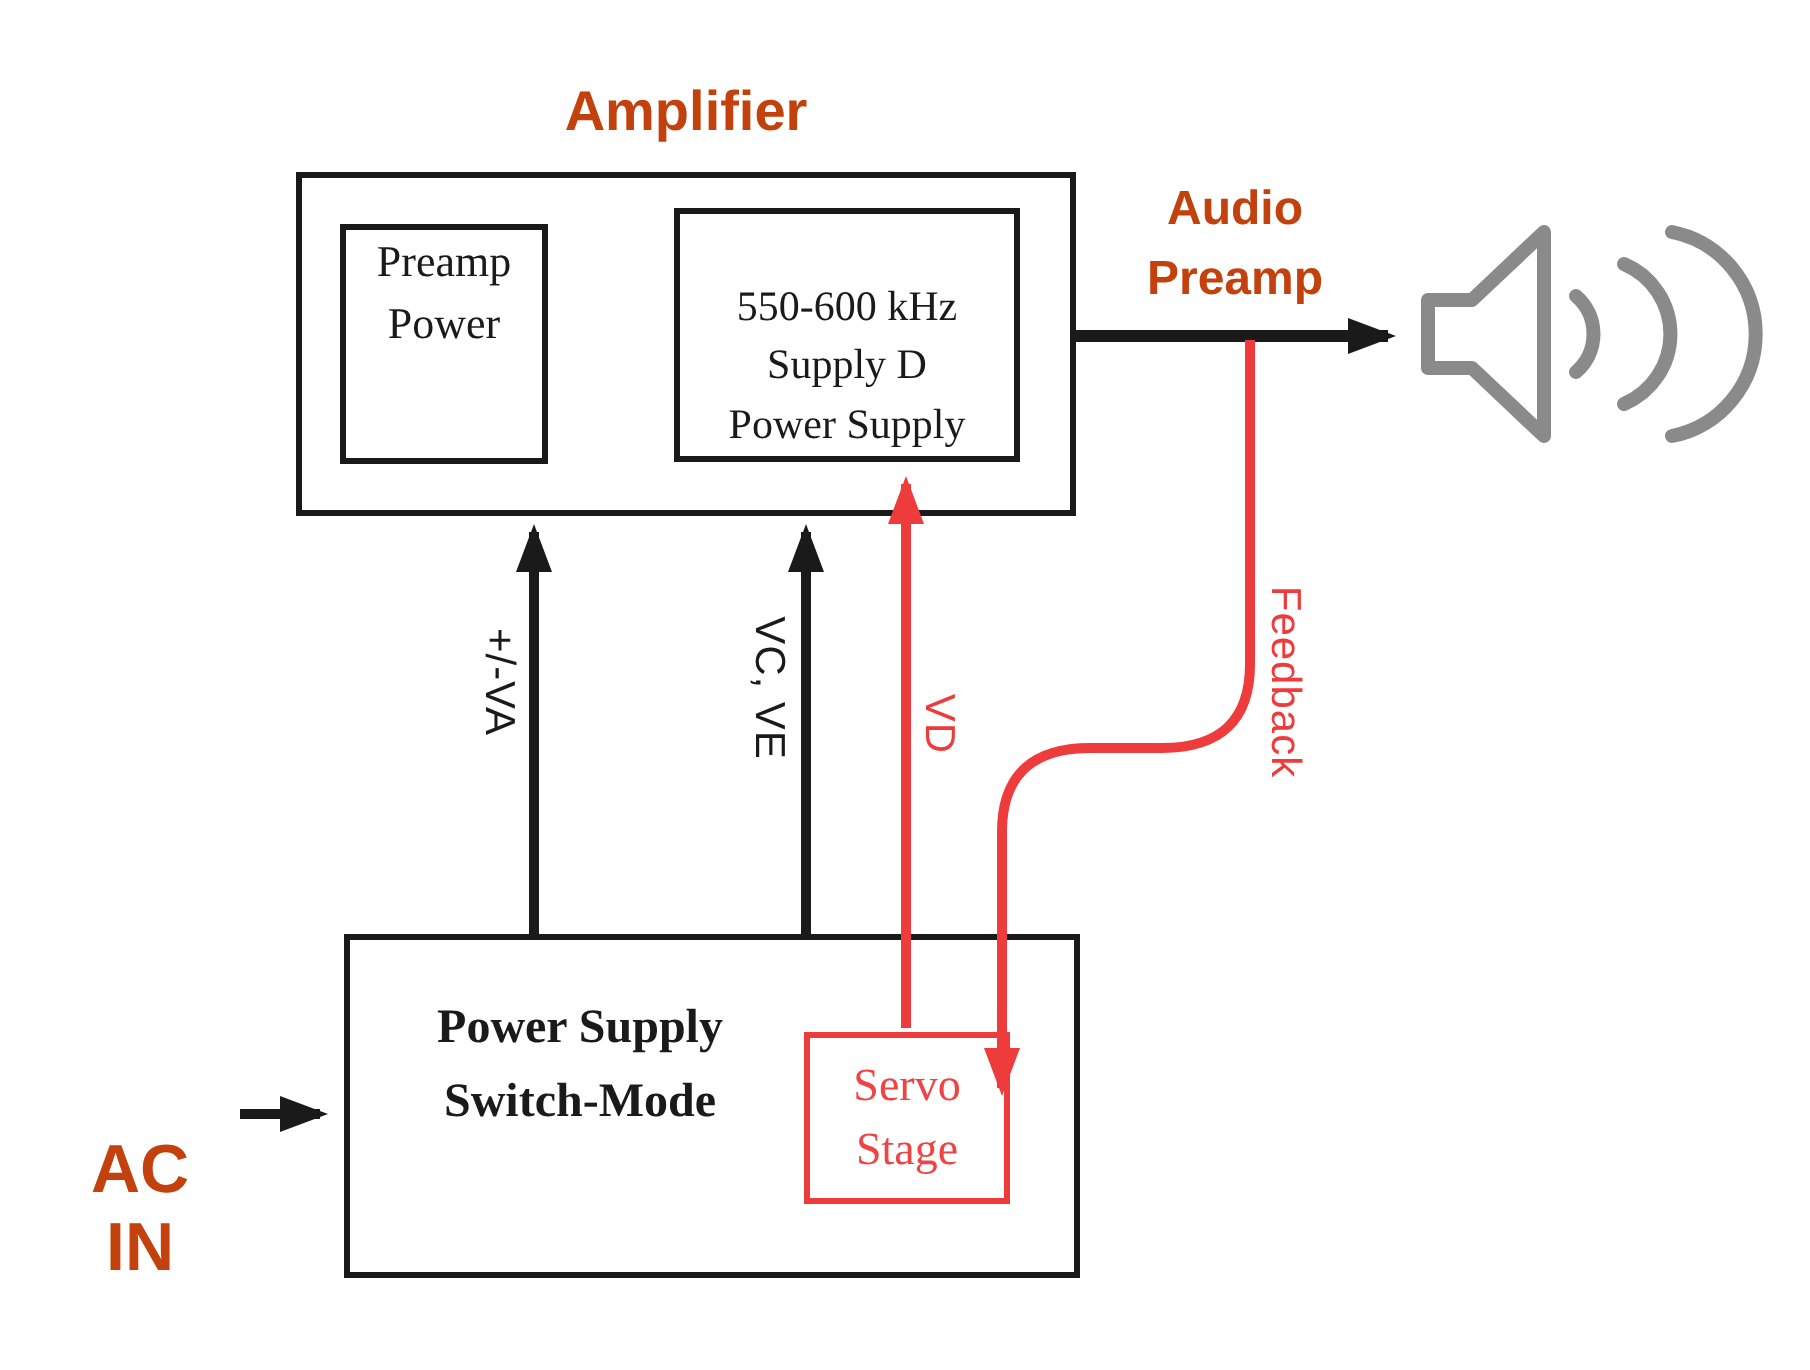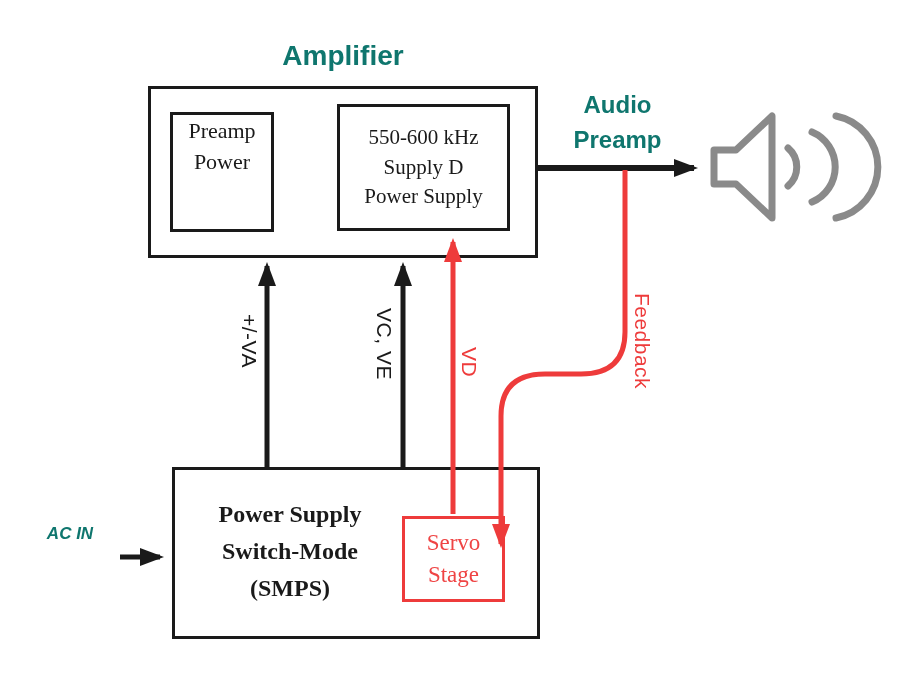--- a/index.html
+++ b/index.html
@@ -7,35 +7,35 @@
     position:relative; width:905px; height:685px; background:#ffffff;
     overflow:hidden;
     font-family:"Liberation Sans", sans-serif;
   }
   .abs { position:absolute; }
 
   
   .box { position:absolute; background:#ffffff; border:3px solid #1a1a1a; box-sizing:border-box; }
   .amp-box  { left:148px; top:86px;  width:390px; height:172px; border-width:3.5px; }
   .preamp-box { left:170px; top:112px; width:104px; height:120px; display:flex; align-items:flex-start; justify-content:center; }
-  .classd-box { left:337px; top:104px; width:173px; height:127px; display:flex; align-items:center; justify-content:center; }
+  .classd-box { left:337px; top:104px; width:173px; height:127px; display:flex; align-items:flex-end; justify-content:center; }
   .smps-box { left:172px; top:467px; width:368px; height:172px; border-width:3.5px; }
   .servo-box { left:402px; top:516px; width:103px; height:86px; border-color:#ee3b3b; display:flex; align-items:center; justify-content:center; }
 
   
   .serif { font-family:"Liberation Serif", serif; color:#1a1a1a; text-align:center; line-height:1.42; }
   .preamp-text { font-size:22px; }
   .classd-text { font-size:21px; }
   .smps-text { left:198px; top:496px; width:184px; font-weight:bold; font-size:24px; line-height:1.55; }
   .servo-text { font-size:23px; color:#ef4444; line-height:1.4; }
 
-  .sans-bold { font-family:"Liberation Sans", sans-serif; font-weight:bold; color:#0f766e; text-align:center; }
+  .sans-bold { font-family:"Liberation Sans", sans-serif; font-weight:bold; color:#c2410c; text-align:center; }
   .title { left:248px; top:40px; width:190px; font-size:28px; }
   .audio-label { left:555px; top:88px; width:125px; font-size:24px; line-height:1.45; }
-  .acin-label { left:24px; top:524px; width:92px; font-size:17px;font-style:italic; }
+  .acin-label { left:24px; top:566px; width:92px; font-size:34px; }
 
   .vlabel {
     position:absolute; white-space:nowrap; text-align:center;
     font-family:"Liberation Sans", sans-serif; font-size:21px; font-weight:500;
     color:#1a1a1a; letter-spacing:0.5px;
     transform:rotate(90deg); transform-origin:center center;
   }
   .vlabel.red { color:#ee3b3b; }
   .va-label { left:199px; top:329px; width:100px; }
   .vcve-label { left:341px; top:332px; width:86px; }
@@ -66,21 +66,20 @@
       <div>550-600 kHz</div>
       <div>Supply D</div>
       <div>Power Supply</div>
     </div>
   </div>
 
   <div class="box smps-box"></div>
   <div class="abs serif smps-text text-layer">
     <div>Power Supply</div>
     <div>Switch-Mode</div>
-    <div>(SMPS)</div>
   </div>
 
   <div class="box servo-box">
     <div class="serif servo-text">
       <div>Servo</div>
       <div>Stage</div>
     </div>
   </div>
 
   <div class="abs sans-bold audio-label text-layer">

